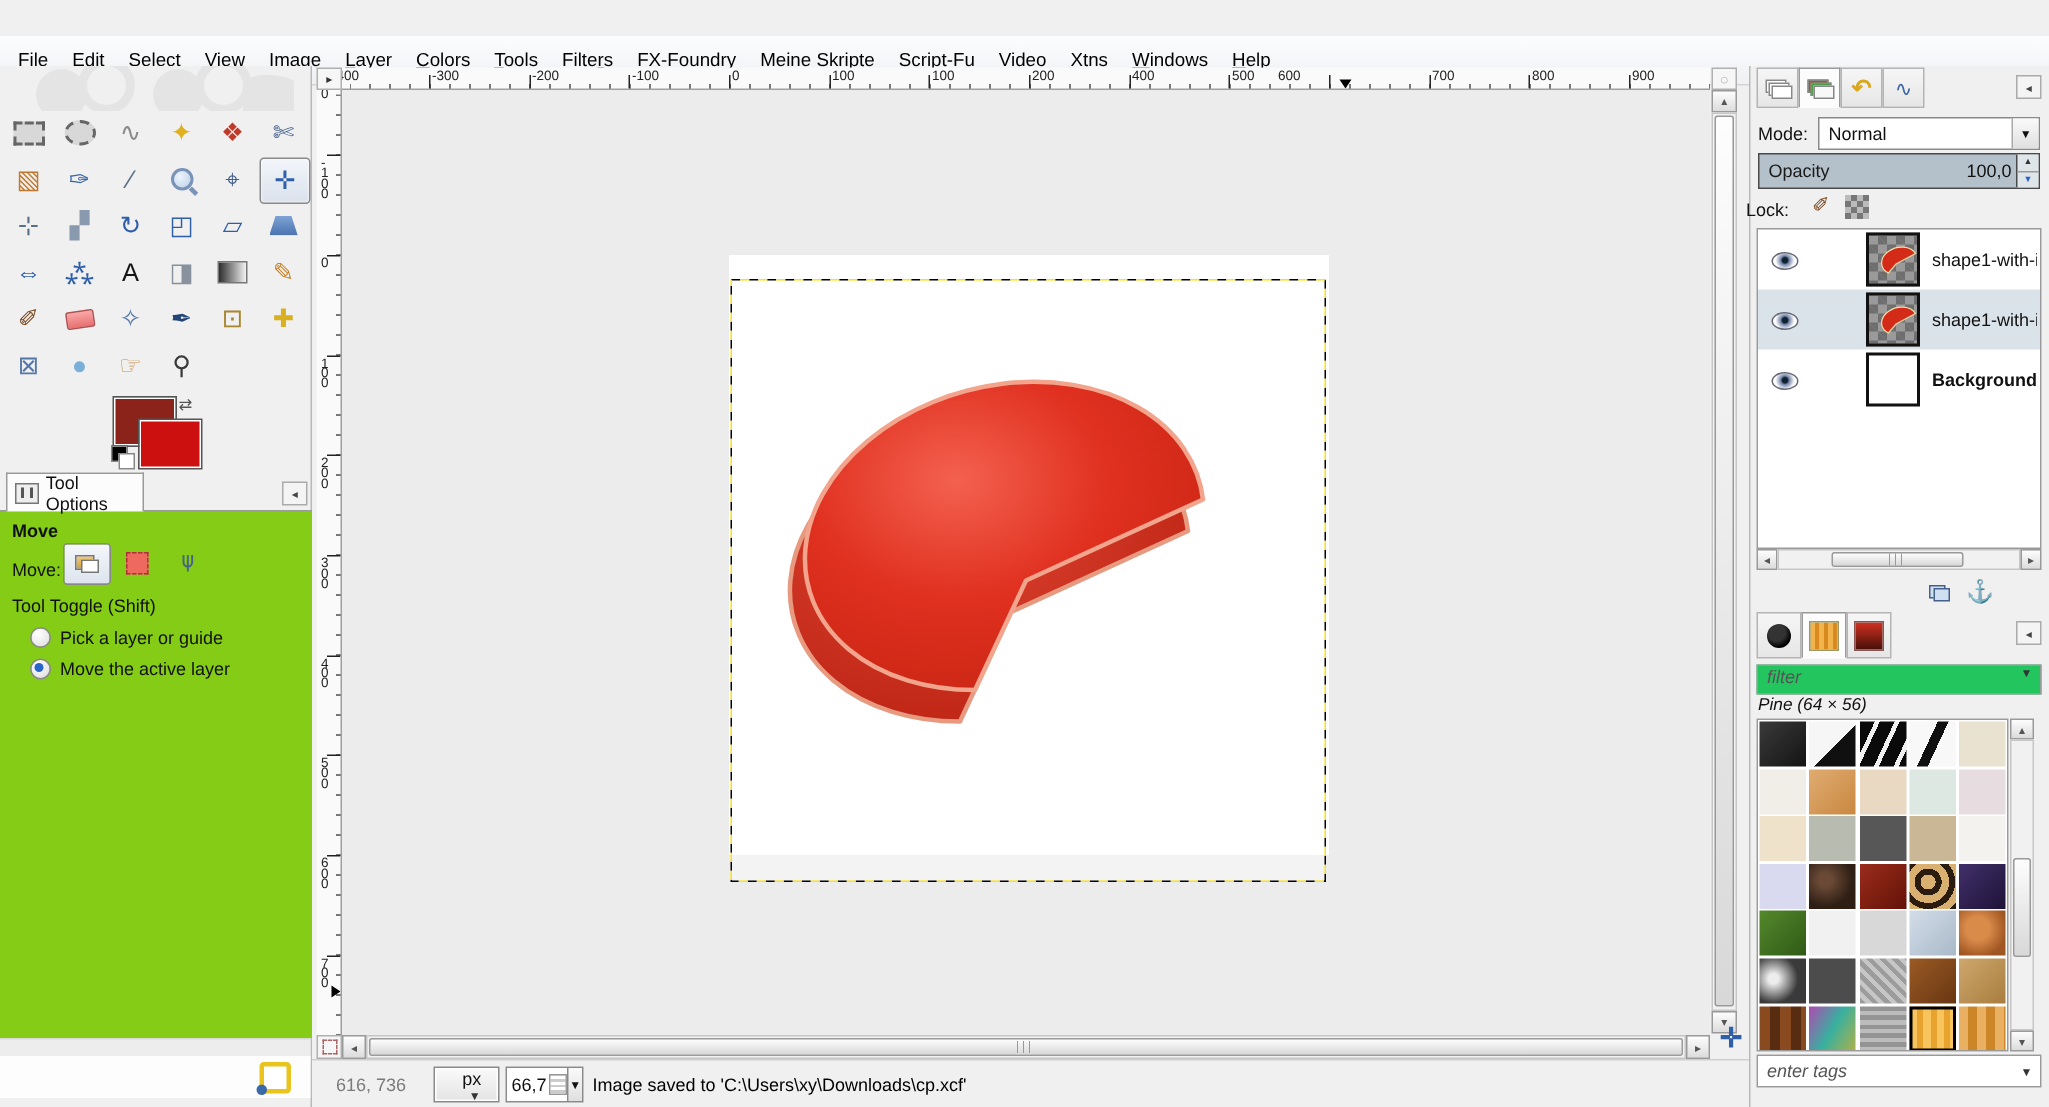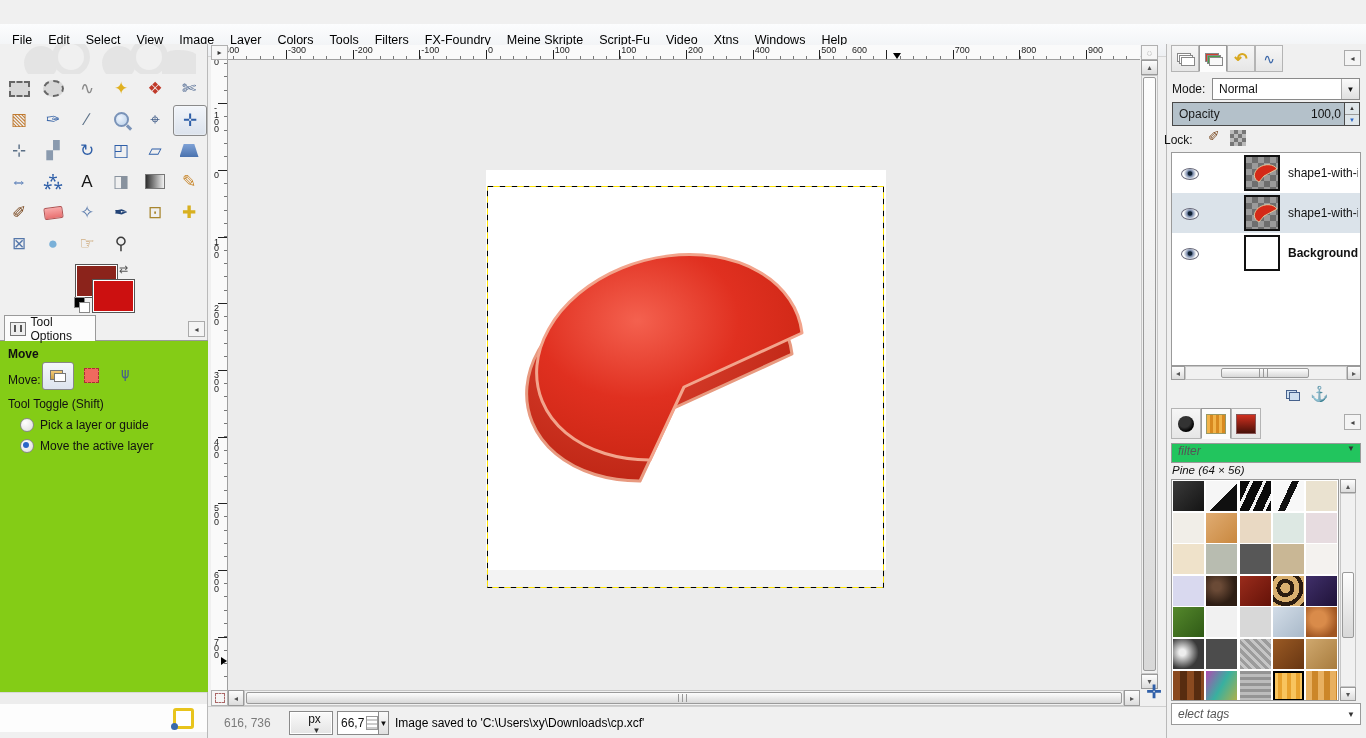--- a/index.html
+++ b/index.html
@@ -584,17 +584,17 @@
       <div class="pat-tile" style="left: 134.2px; top: 190.6px; background: repeating-linear-gradient(90deg, rgb(232, 176, 96) 0px, rgb(232, 176, 96) 6px, rgb(204, 134, 40) 6px, rgb(204, 134, 40) 12px);"></div>
     </div>
 
   <div class="sb-btn" style="left:1340px;top:479px;width:16px;height:14px;">▴</div>
   <div class="sb-track-v" style="left:1340px;top:493px;width:16px;height:194px;">
     <div class="sb-thumb" style="left:1px;top:78px;width:12px;height:66px;"></div>
   </div>
   <div class="sb-btn" style="left:1340px;top:687px;width:16px;height:14px;">▾</div>
 
   <div class="tags-combo">
-    <span>elect tags</span>
+    <span>enter tags</span>
     <span class="arrow">▼</span>
   </div>
 
 </div>
 
 </body></html>

